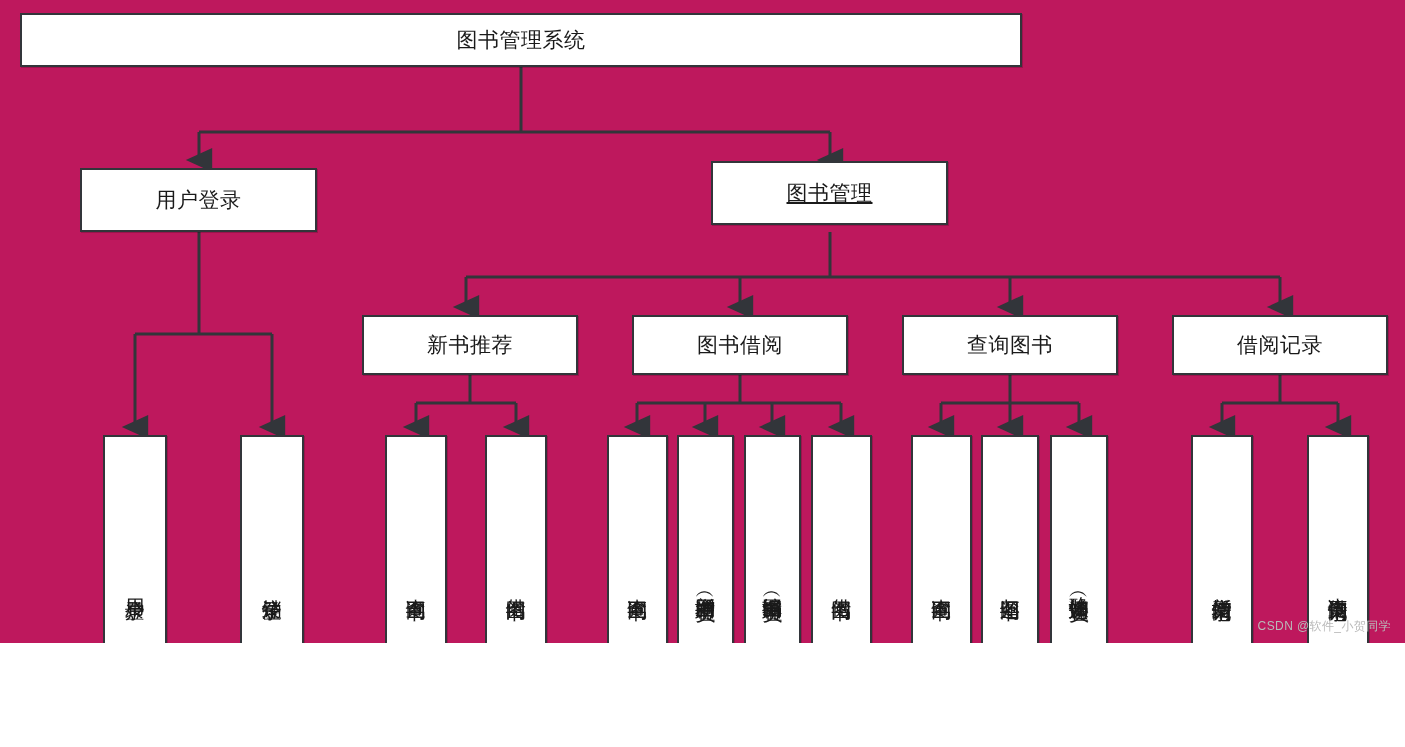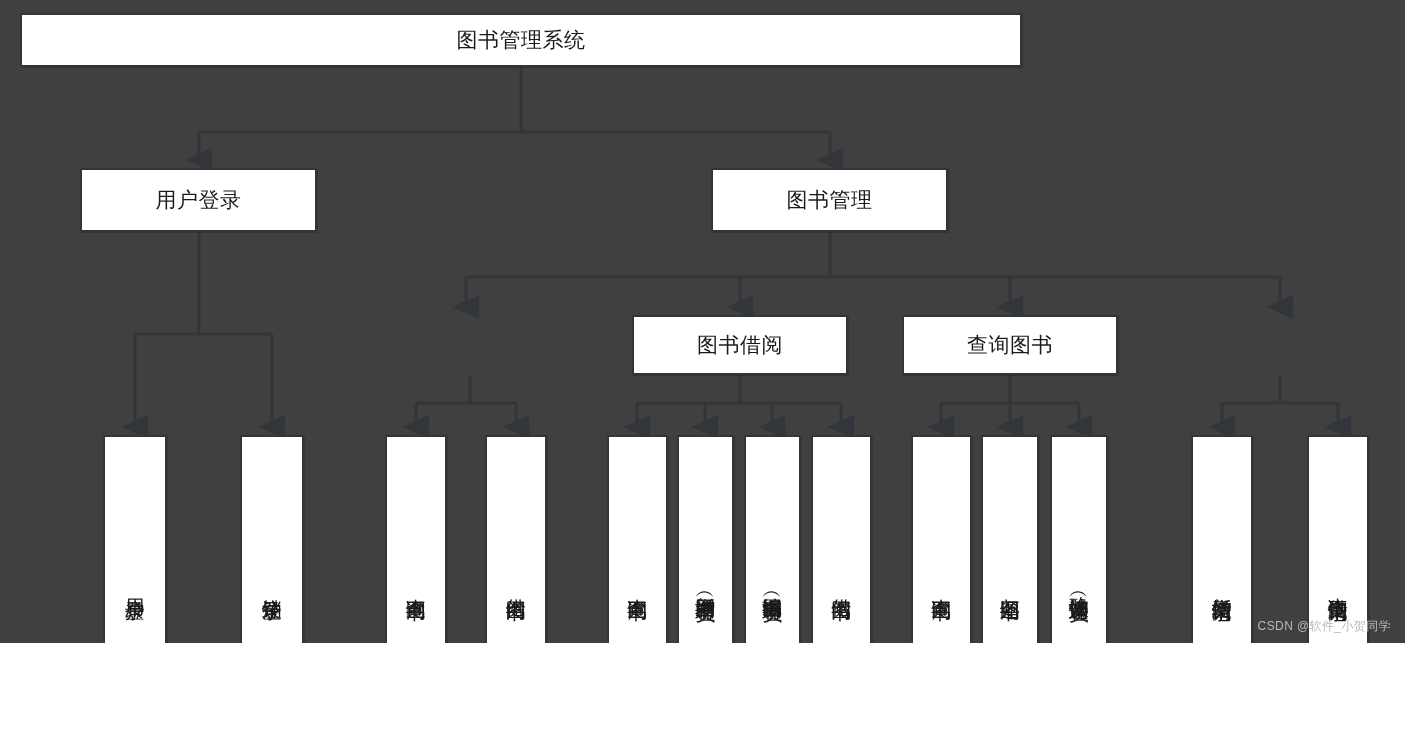--- a/index.html
+++ b/index.html
@@ -7,21 +7,21 @@
     padding: 0;
     background: #ffffff;
   }
   body {
     font-family: "Liberation Sans", "DejaVu Sans", sans-serif;
   }
   #diagram-root {
     position: relative;
     width: 1405px;
     height: 643px;
-    background: #404040;
+    background: #be185d;
     overflow: hidden;
   }
   svg.edges {
     position: absolute;
     left: 0;
     top: 0;
     width: 1405px;
     height: 747px;
     pointer-events: none;
   }
@@ -122,29 +122,35 @@
     </g>
   </svg>
 
   <div class="node" style="left:20px; top:13px; width:1002px; height:54px;">
     <span class="label-h">图书管理系统</span>
   </div>
 
   <div class="node" style="left:80px; top:168px; width:237px; height:64px;">
     <span class="label-h">用户登录</span>
   </div>
-  <div class="node" style="left:711px; top:168px; width:237px; height:64px;">
+  <div class="node" style="left:711px; top:161px; width:237px; height:64px;text-decoration:underline;">
     <span class="label-h">图书管理</span>
   </div>
 
+  <div class="node" style="left:362px; top:315px; width:216px; height:60px;">
+    <span class="label-h">新书推荐</span>
+  </div>
   <div class="node" style="left:632px; top:315px; width:216px; height:60px;">
     <span class="label-h">图书借阅</span>
   </div>
   <div class="node" style="left:902px; top:315px; width:216px; height:60px;">
     <span class="label-h">查询图书</span>
+  </div>
+  <div class="node" style="left:1172px; top:315px; width:216px; height:60px;">
+    <span class="label-h">借阅记录</span>
   </div>
 
   <div class="node vertical" style="left:103px; top:435px; width:64px; height:300px;">
     <span class="label-v">用户登录</span>
   </div>
   <div class="node vertical" style="left:240px; top:435px; width:64px; height:300px;">
     <span class="label-v">注销登录</span>
   </div>
 
   <div class="node vertical" style="left:385px; top:435px; width:62px; height:300px;">

